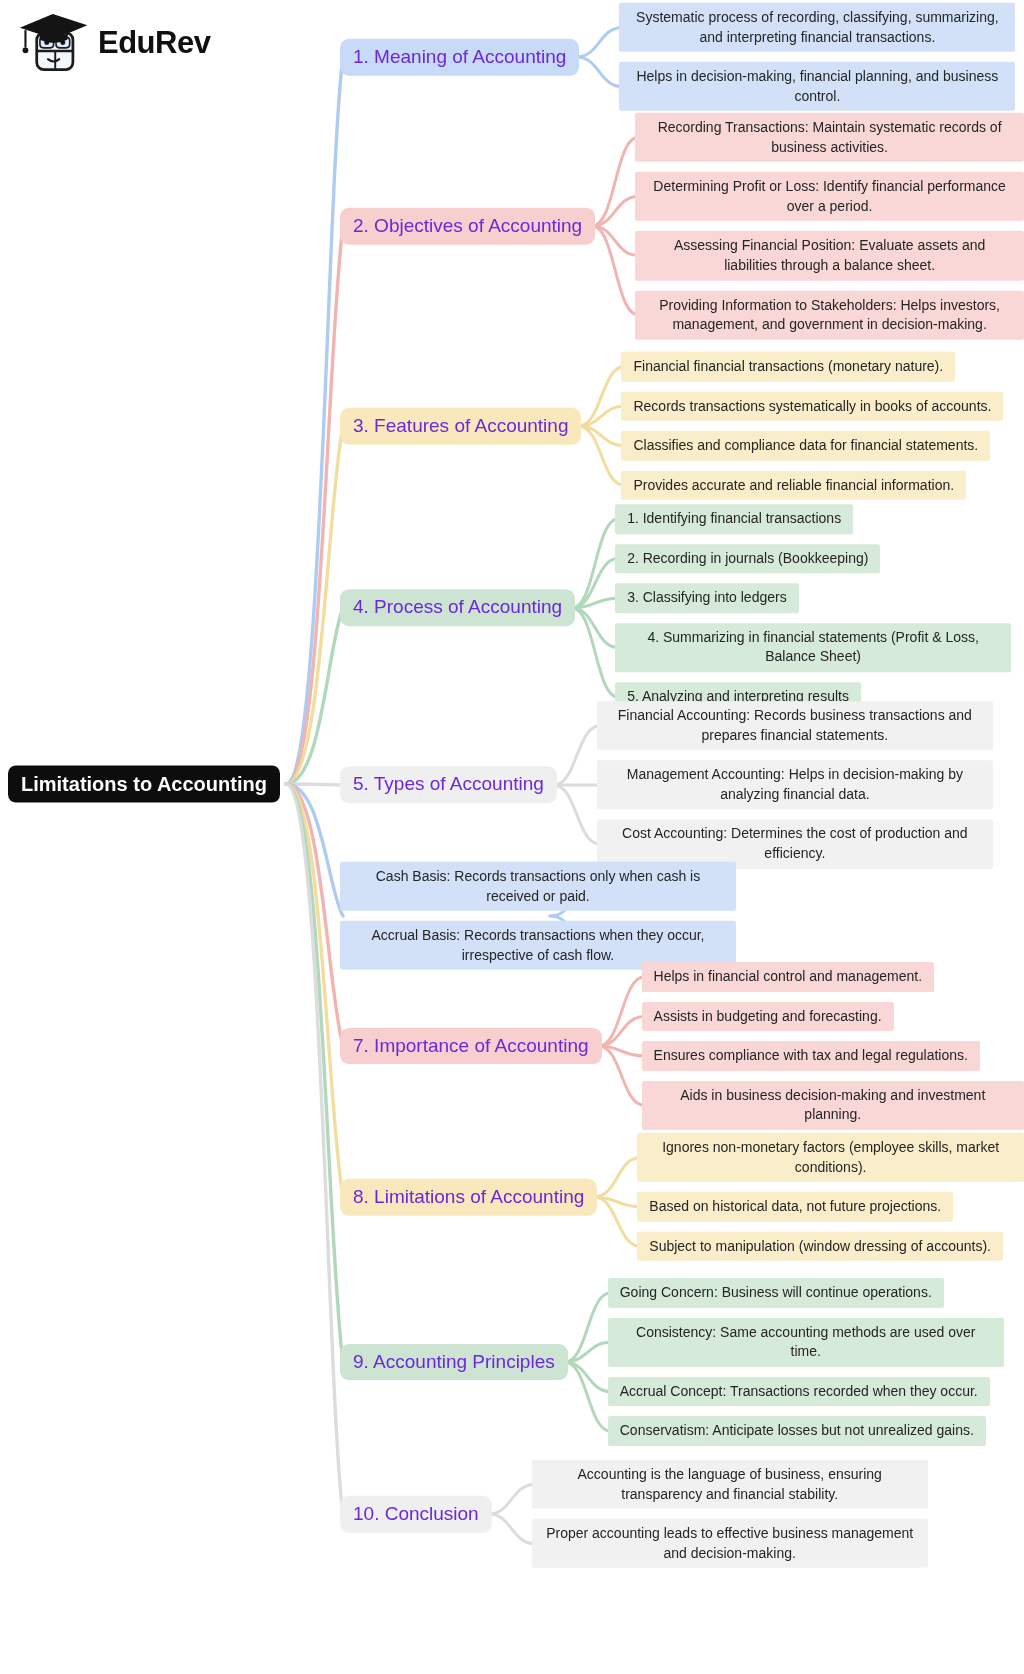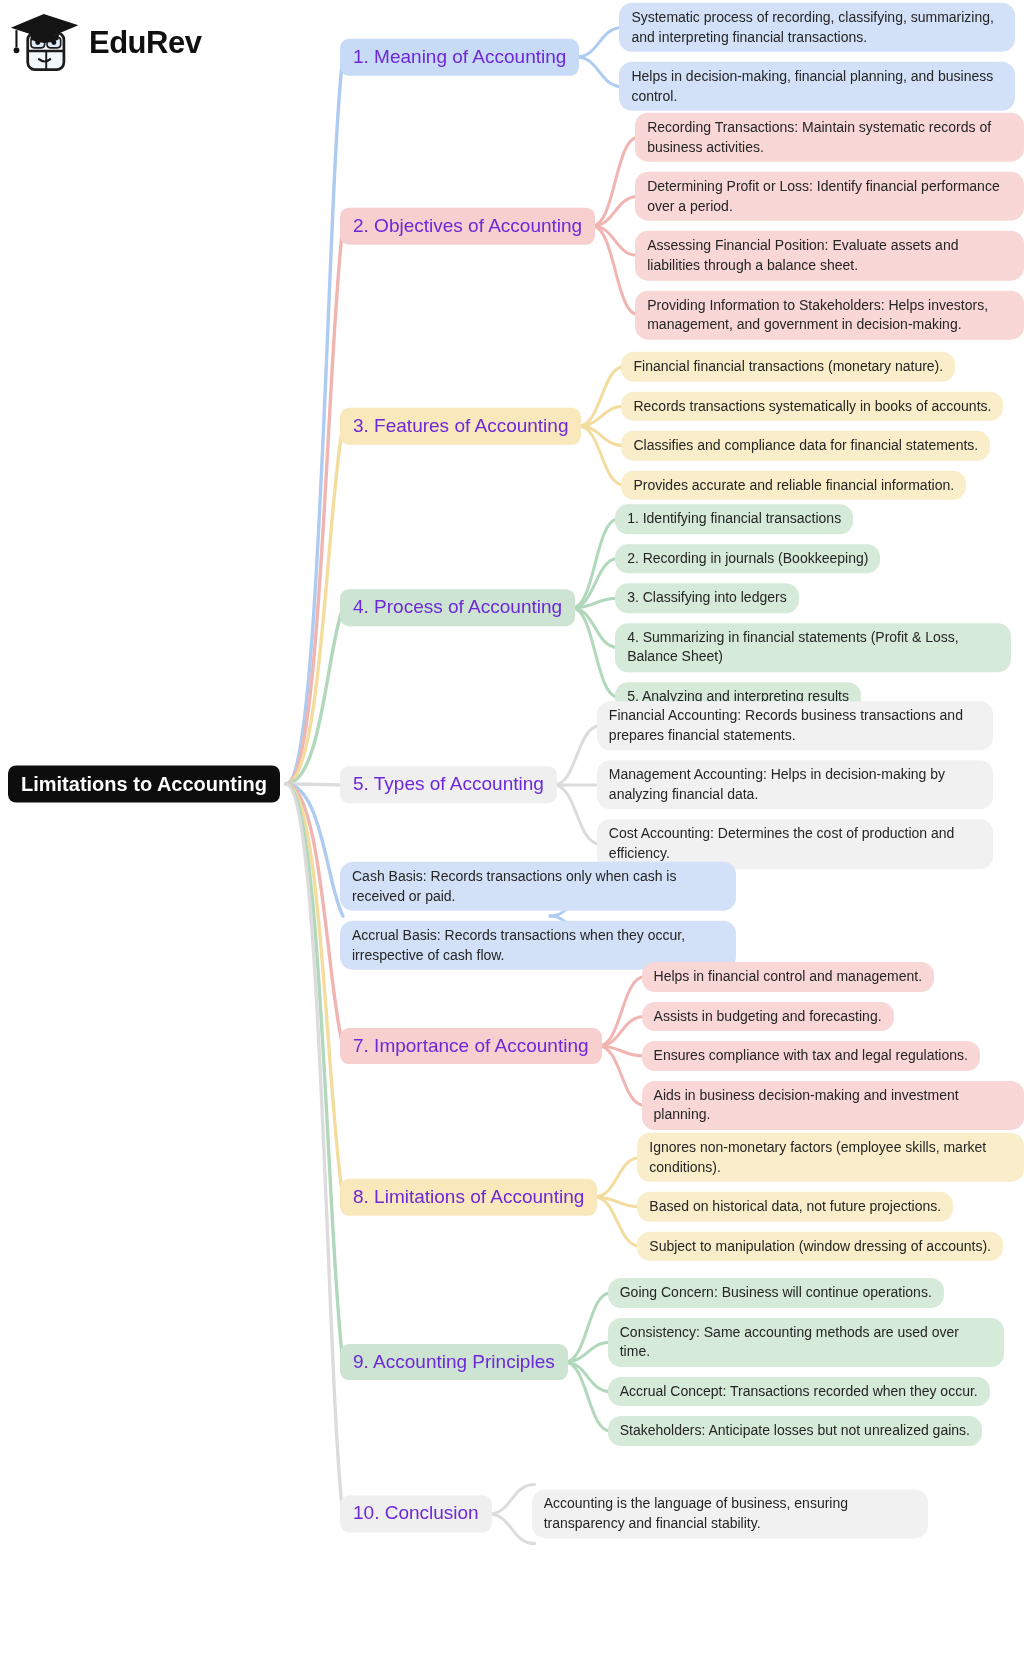--- a/index.html
+++ b/index.html
@@ -3,21 +3,21 @@
 <meta charset="utf-8">
 <style>
   html,body { margin:0; padding:0; background:#ffffff; }
   #canvas {
     position:relative; width:1024px; height:1674px; background:#ffffff;
     font-family:"Liberation Sans", sans-serif; overflow:hidden;
   }
   #links { position:absolute; left:0; top:0; z-index:0; }
 
   
-  #logo { position:absolute; left:6px; top:8px; display:flex; align-items:center; gap:9px; z-index:2; }
+  #logo { position:absolute; left:15px; top:8px; display:flex; align-items:center; gap:9px; z-index:2; }
   #brand { font-size:31px; font-weight:bold; color:#101010; letter-spacing:-0.5px; }
 
   
   #root-node {
     position:absolute; left:8px; top:784px; transform:translateY(-50%);
     background:#0d0d0d; color:#ffffff; font-weight:bold; font-size:20px;
     padding:7px 13px; border-radius:8px; white-space:nowrap; z-index:2;
   }
 
   
@@ -25,21 +25,21 @@
     position:absolute; left:340px; transform:translateY(-50%);
     display:flex; align-items:center; gap:40px; z-index:1;
   }
   .branch .label {
     background:var(--label-bg); color:#6d28d9; font-size:19px;
     padding:6px 13px; border-radius:9px; white-space:nowrap; line-height:1.3;
   }
   .children { display:flex; flex-direction:column; gap:10px; align-items:flex-start; }
   .child {
     background:var(--child-bg); color:#252525; font-size:14px; line-height:1.4;
-    padding:5px 12px; border-radius:13px; text-align:left;
+    padding:5px 12px; border-radius:2px; text-align:center;
     max-width:396px; width:fit-content; box-sizing:border-box;
   }
   
   .branch:nth-of-type(1)  { top:57px; }
   .branch:nth-of-type(2)  { top:226px; }
   .branch:nth-of-type(3)  { top:426px; }
   .branch:nth-of-type(4)  { top:608px; }
   .branch:nth-of-type(5)  { top:785px; }
   .branch:nth-of-type(6)  { top:916px; }
   .branch:nth-of-type(7)  { top:1046px; }
@@ -186,23 +186,24 @@
           <div class="child">Based on historical data, not future projections.</div>
           <div class="child">Subject to manipulation (window dressing of accounts).</div>
         </div>
       </div>
       <div class="branch" style="--label-bg: #cce4d1; --child-bg: #d6ead9; --link: #b1d8bb;">
         <div class="label">9. Accounting Principles</div>
         <div class="children">
           <div class="child">Going Concern: Business will continue operations.</div>
           <div class="child">Consistency: Same accounting methods are used over time.</div>
           <div class="child">Accrual Concept: Transactions recorded when they occur.</div>
-          <div class="child">Stakeholders: Anticipate losses but not unrealized gains.</div>
+          <div class="child">Conservatism: Anticipate losses but not unrealized gains.</div>
         </div>
       </div>
       <div class="branch" style="--label-bg: #efefef; --child-bg: #f1f1f2; --link: #dcdcdc;">
         <div class="label">10. Conclusion</div>
         <div class="children">
           <div class="child">Accounting is the language of business, ensuring transparency and financial stability.</div>
+          <div class="child">Proper accounting leads to effective business management and decision-making.</div>
         </div>
       </div>
     </div>
 </div>
 
 </body></html>

